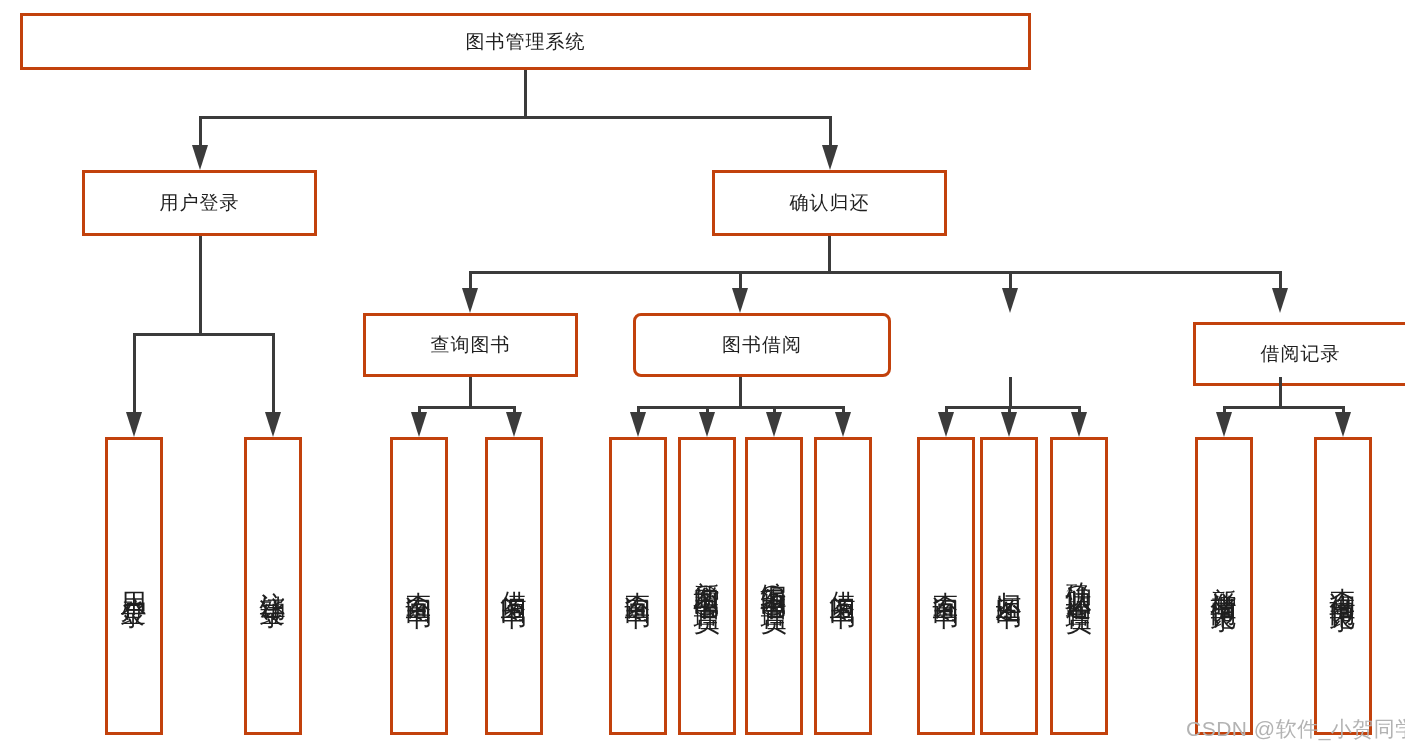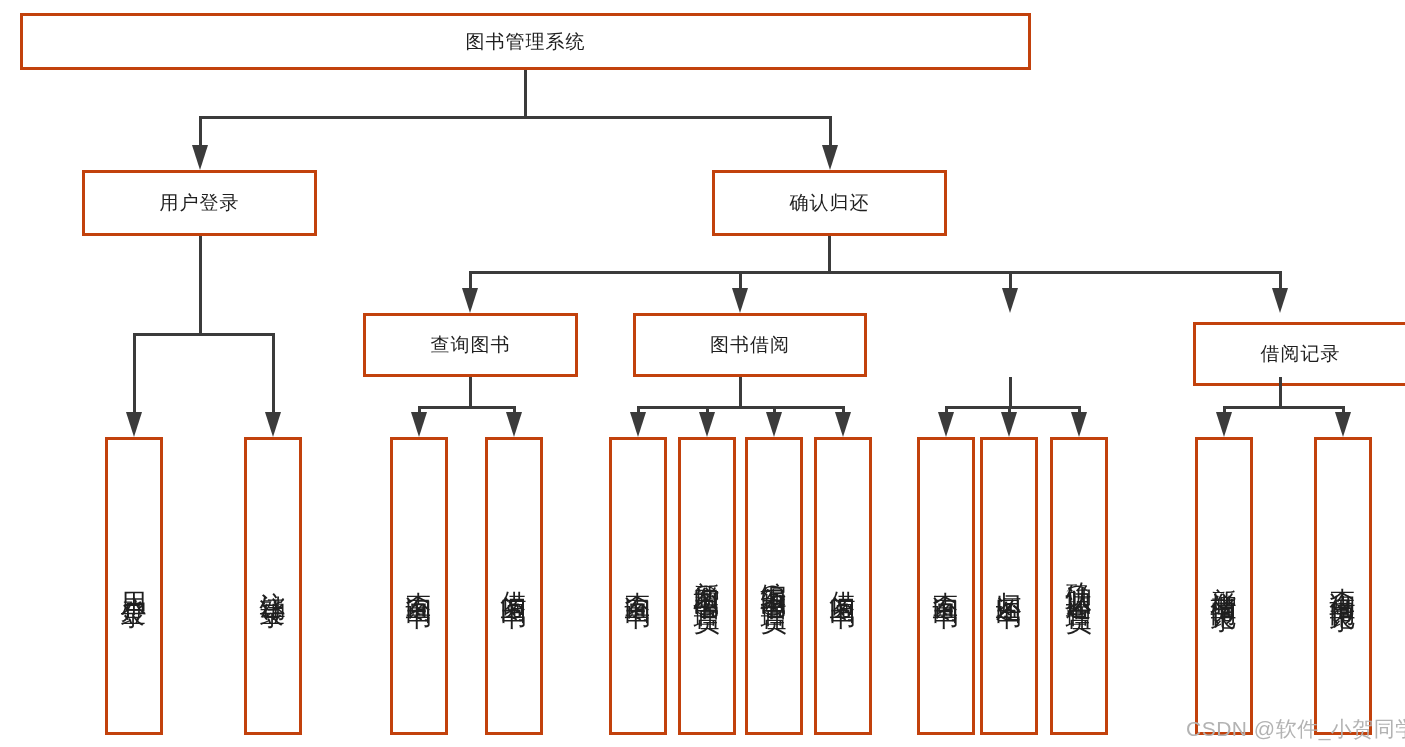--- a/index.html
+++ b/index.html
@@ -20,21 +20,21 @@
   .vl{position:absolute;width:3px;background:#3b3b3b;}
   .hl{position:absolute;height:3px;background:#3b3b3b;}
   .ar{position:absolute;width:0;height:0;
       border-left:8px solid transparent;border-right:8px solid transparent;
       border-top:25px solid #3b3b3b;}
   
   .root-box{left:20px;top:13px;width:1011px;height:57px;}
   .n-userlogin{left:82px;top:170px;width:235px;height:66px;}
   .n-bookmgmt{left:712px;top:170px;width:235px;height:66px;}
   .n-newbooks{left:363px;top:313px;width:215px;height:64px;}
-  .n-bookborrow{left:633px;top:313px;width:234px;height:64px;}
+  .n-bookborrow{left:633px;top:313px;width:258px;height:64px;border-radius:8px;}
   .n-current{left:903px;top:313px;width:215px;height:64px;}
   .n-records{left:1173px;top:322px;width:215px;height:64px;margin-left:20px;}
   .leaf{top:437px;width:58px;height:298px;}
   .lf-a1{left:105px;} .lf-a2{left:244px;}
   .lf-b1{left:390px;} .lf-b2{left:485px;}
   .lf-c1{left:609px;} .lf-c2{left:678px;} .lf-c3{left:745px;} .lf-c4{left:814px;}
   .lf-d1{left:917px;} .lf-d2{left:980px;} .lf-d3{left:1050px;}
   .lf-e1{left:1195px;} .lf-e2{left:1314px;}
   #watermark{
     position:absolute;left:1186px;top:715px;font-size:21px;color:#b3b3b3;

